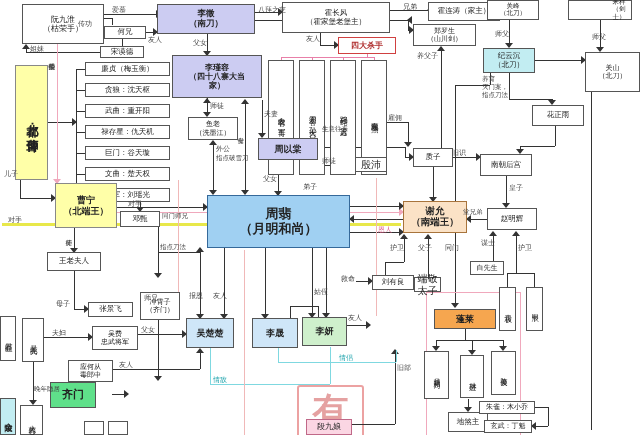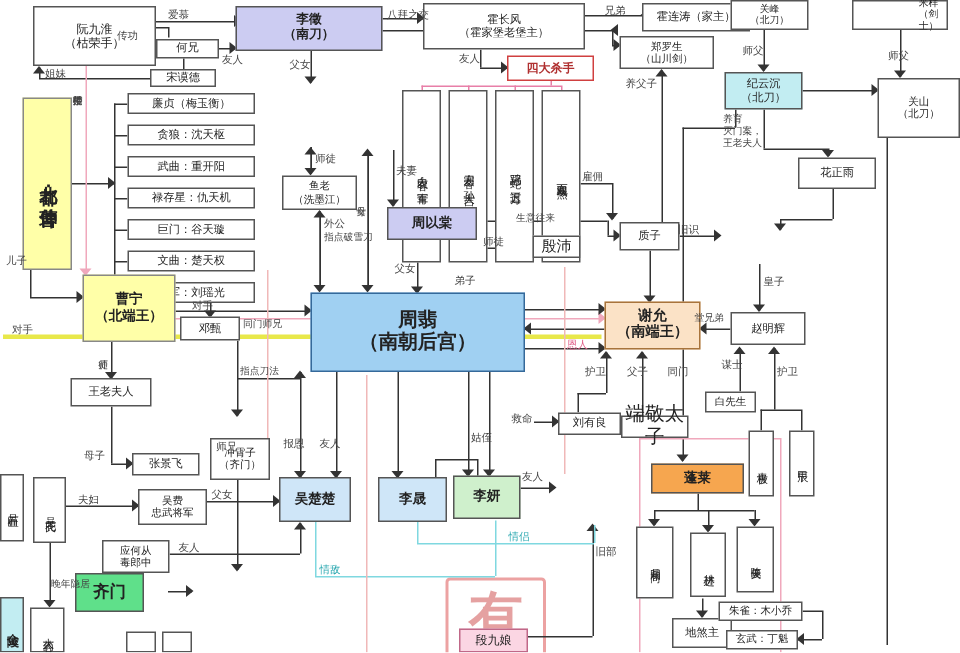--- a/index.html
+++ b/index.html
@@ -249,20 +249,23 @@
 （北刀）</div>
     <div class="node s-white" style="left: 585px; top: 52px; width: 55px; height: 40px; font-size: 7px;">关山
 （北刀）</div>
     <div class="node s-white" style="left: 413px; top: 24px; width: 63px; height: 22px; font-size: 7px;">郑罗生
 （山川剑）</div>
     <div class="node s-redbox" style="left: 338px; top: 37px; width: 58px; height: 17px; font-size: 8px;">四大杀手</div>
     <div class="node s-white vert" style="left: 268px; top: 60px; width: 26px; height: 115px; font-size: 7.5px;">白衣客：青军</div>
     <div class="node s-white vert" style="left: 299px; top: 60px; width: 26px; height: 115px; font-size: 7.5px;">寒刀客：孙大吉</div>
     <div class="node s-white vert" style="left: 330px; top: 60px; width: 26px; height: 115px; font-size: 7.5px;">鸡冠蛇：迟三万</div>
     <div class="node s-white vert" style="left: 361px; top: 60px; width: 26px; height: 115px; font-size: 7.5px;">鬼面双煞</div>
+    <div class="node s-purple" style="left: 172px; top: 55px; width: 90px; height: 43px; font-size: 8px; font-weight: bold;">李瑾容
+（四十八寨大当
+家）</div>
     <div class="node s-white" style="left: 188px; top: 117px; width: 50px; height: 23px; font-size: 7px;">鱼老
 （洗墨江）</div>
     <div class="node s-yellow vert" style="left: 15px; top: 65px; width: 33px; height: 115px; font-size: 12px; font-weight: bold;">北都：曹仲坤</div>
     <div class="node s-white" style="left: 85px; top: 62px; width: 85px; height: 14px; font-size: 7.5px;">廉贞（梅玉衡）</div>
     <div class="node s-white" style="left: 85px; top: 83px; width: 85px; height: 14px; font-size: 7.5px;">贪狼：沈天枢</div>
     <div class="node s-white" style="left: 85px; top: 104px; width: 85px; height: 14px; font-size: 7.5px;">武曲：重开阳</div>
     <div class="node s-white" style="left: 85px; top: 125px; width: 85px; height: 14px; font-size: 7.5px;">禄存星：仇天机</div>
     <div class="node s-white" style="left: 85px; top: 146px; width: 85px; height: 14px; font-size: 7.5px;">巨门：谷天璇</div>
     <div class="node s-white" style="left: 85px; top: 167px; width: 85px; height: 14px; font-size: 7.5px;">文曲：楚天权</div>
     <div class="node s-white" style="left: 85px; top: 188px; width: 85px; height: 14px; font-size: 7.5px;">破军：刘瑶光</div>
@@ -276,30 +279,31 @@
 忠武将军</div>
     <div class="node s-white" style="left: 68px; top: 360px; width: 45px; height: 22px; font-size: 7px;">应何从
 毒郎中</div>
     <div class="node s-green" style="left: 50px; top: 382px; width: 46px; height: 26px; font-size: 11px; font-weight: bold;">齐门</div>
     <div class="node s-white vert" style="left: 20px; top: 405px; width: 23px; height: 30px; font-size: 7.5px;">大药谷</div>
     <div class="node s-white vert" style="left: 0px; top: 316px; width: 16px; height: 45px; font-size: 7.5px;">吕石匠</div>
     <div class="node s-cyan vert" style="left: 0px; top: 398px; width: 16px; height: 37px; font-size: 8px; font-weight: bold;">金陵</div>
     <div class="node s-white" style="left: 140px; top: 292px; width: 40px; height: 28px; font-size: 7px;">冲霄子
 （齐门）</div>
     <div class="node s-blue" style="left: 207px; top: 195px; width: 143px; height: 53px; font-size: 13px; font-weight: bold;">周翡
-（南朝后宫）</div>
+（月明和尚）</div>
     <div class="node s-purple" style="left: 258px; top: 138px; width: 60px; height: 22px; font-size: 9px; font-weight: bold;">周以棠</div>
     <div class="node s-white" style="left: 355px; top: 157px; width: 32px; height: 15px; font-size: 10px;">殷沛</div>
     <div class="node s-white" style="left: 413px; top: 148px; width: 40px; height: 19px; font-size: 7.5px;">质子</div>
     <div class="node s-peach" style="left: 403px; top: 201px; width: 64px; height: 32px; font-size: 9.5px; font-weight: bold;">谢允
 （南端王）</div>
+    <div class="node s-white" style="left: 480px; top: 154px; width: 52px; height: 22px; font-size: 7.5px;">南朝后宫</div>
     <div class="node s-white" style="left: 487px; top: 208px; width: 50px; height: 22px; font-size: 7.5px;">赵明辉</div>
     <div class="node s-white" style="left: 532px; top: 105px; width: 52px; height: 21px; font-size: 7.5px;">花正雨</div>
     <div class="node s-white" style="left: 372px; top: 275px; width: 42px; height: 15px; font-size: 7.5px;">刘有良</div>
-    <div class="node s-white" style="left: 414px; top: 277px; width: 45px; height: 15px; font-size: 13px;">端敬太子</div>
+    <div class="node s-white" style="left: 414px; top: 277px; width: 27px; height: 15px; font-size: 10px;">端敬太子</div>
     <div class="node s-white" style="left: 470px; top: 261px; width: 34px; height: 14px; font-size: 7px;">白先生</div>
     <div class="node s-orange" style="left: 434px; top: 309px; width: 62px; height: 20px; font-size: 9px; font-weight: bold;">蓬莱</div>
     <div class="node s-white vert" style="left: 499px; top: 287px; width: 17px; height: 44px; font-size: 7.5px;">青极</div>
     <div class="node s-white vert" style="left: 526px; top: 287px; width: 17px; height: 44px; font-size: 7.5px;">甲辰</div>
     <div class="node s-white vert" style="left: 424px; top: 351px; width: 25px; height: 48px; font-size: 7px;">月明和尚</div>
     <div class="node s-white vert" style="left: 460px; top: 355px; width: 24px; height: 43px; font-size: 7.5px;">林进</div>
     <div class="node s-white vert" style="left: 491px; top: 351px; width: 25px; height: 44px; font-size: 7px;">陈俊天</div>
     <div class="node s-white" style="left: 448px; top: 412px; width: 40px; height: 20px; font-size: 7.5px;">地煞主</div>
     <div class="node s-white" style="left: 479px; top: 401px; width: 56px; height: 13px; font-size: 7px;">朱雀：木小乔</div>
     <div class="node s-white" style="left: 484px; top: 420px; width: 48px; height: 13px; font-size: 7px;">玄武：丁魁</div>
@@ -313,21 +317,21 @@
     <div class="lbl" style="left: 78px; top: 20px;">传功</div>
     <div class="lbl" style="left: 30px; top: 45px;">姐妹</div>
     <div class="lbl" style="left: 148px; top: 36px;">友人</div>
     <div class="lbl" style="left: 258px; top: 6px;">八拜之交</div>
     <div class="lbl" style="left: 403px; top: 3px;">兄弟</div>
     <div class="lbl" style="left: 495px; top: 30px;">师父</div>
     <div class="lbl" style="left: 592px; top: 33px;">师父</div>
     <div class="lbl vert" style="left: 47px; top: 58px; font-size: 6.5px;">传授枯荣手</div>
     <div class="lbl" style="left: 482px; top: 76px; font-size: 6.5px;">养育
 灭门案，
-王老夫人</div>
+指点刀法</div>
     <div class="lbl" style="left: 417px; top: 52px;">养父子</div>
     <div class="lbl" style="left: 388px; top: 114px;">雇佣</div>
     <div class="lbl" style="left: 306px; top: 35px;">友人</div>
     <div class="lbl" style="left: 4px; top: 170px;">儿子</div>
     <div class="lbl" style="left: 128px; top: 200px;">对手</div>
     <div class="lbl" style="left: 8px; top: 216px;">对手</div>
     <div class="lbl" style="left: 378px; top: 226px; color: rgb(224, 96, 138);">恩人</div>
     <div class="lbl" style="left: 162px; top: 213px; font-size: 6.5px;">同门师兄</div>
     <div class="lbl vert" style="left: 64px; top: 234px; font-size: 6.5px;">师徒</div>
     <div class="lbl" style="left: 56px; top: 300px;">母子</div>
@@ -344,21 +348,21 @@
     <div class="lbl" style="left: 397px; top: 364px;">旧部</div>
     <div class="lbl" style="left: 213px; top: 376px; color: rgb(42, 168, 176);">情敌</div>
     <div class="lbl" style="left: 339px; top: 354px; color: rgb(42, 168, 176);">情侣</div>
     <div class="lbl vert" style="left: 236px; top: 132px; font-size: 6.5px;">母女</div>
     <div class="lbl" style="left: 264px; top: 110px;">夫妻</div>
     <div class="lbl" style="left: 263px; top: 175px;">父女</div>
     <div class="lbl" style="left: 210px; top: 102px;">师徒</div>
     <div class="lbl" style="left: 216px; top: 145px;">外公</div>
     <div class="lbl" style="left: 216px; top: 155px; font-size: 6.5px;">指点破雪刀</div>
     <div class="lbl" style="left: 193px; top: 39px;">父女</div>
-    <div class="lbl" style="left: 322px; top: 142px; font-size: 6.5px; margin-left: 22px;">生意往来</div>
+    <div class="lbl" style="left: 322px; top: 126px; font-size: 6.5px;">生意往来</div>
     <div class="lbl" style="left: 322px; top: 157px;">师徒</div>
     <div class="lbl" style="left: 452px; top: 149px;">旧识</div>
     <div class="lbl" style="left: 509px; top: 184px;">皇子</div>
     <div class="lbl" style="left: 463px; top: 209px; font-size: 6.5px;">堂兄弟</div>
     <div class="lbl" style="left: 390px; top: 244px;">护卫</div>
     <div class="lbl" style="left: 418px; top: 244px;">父子</div>
     <div class="lbl" style="left: 445px; top: 244px;">同门</div>
     <div class="lbl" style="left: 481px; top: 239px;">谋士</div>
     <div class="lbl" style="left: 518px; top: 244px;">护卫</div>
     <div class="lbl" style="left: 341px; top: 275px;">救命</div>

